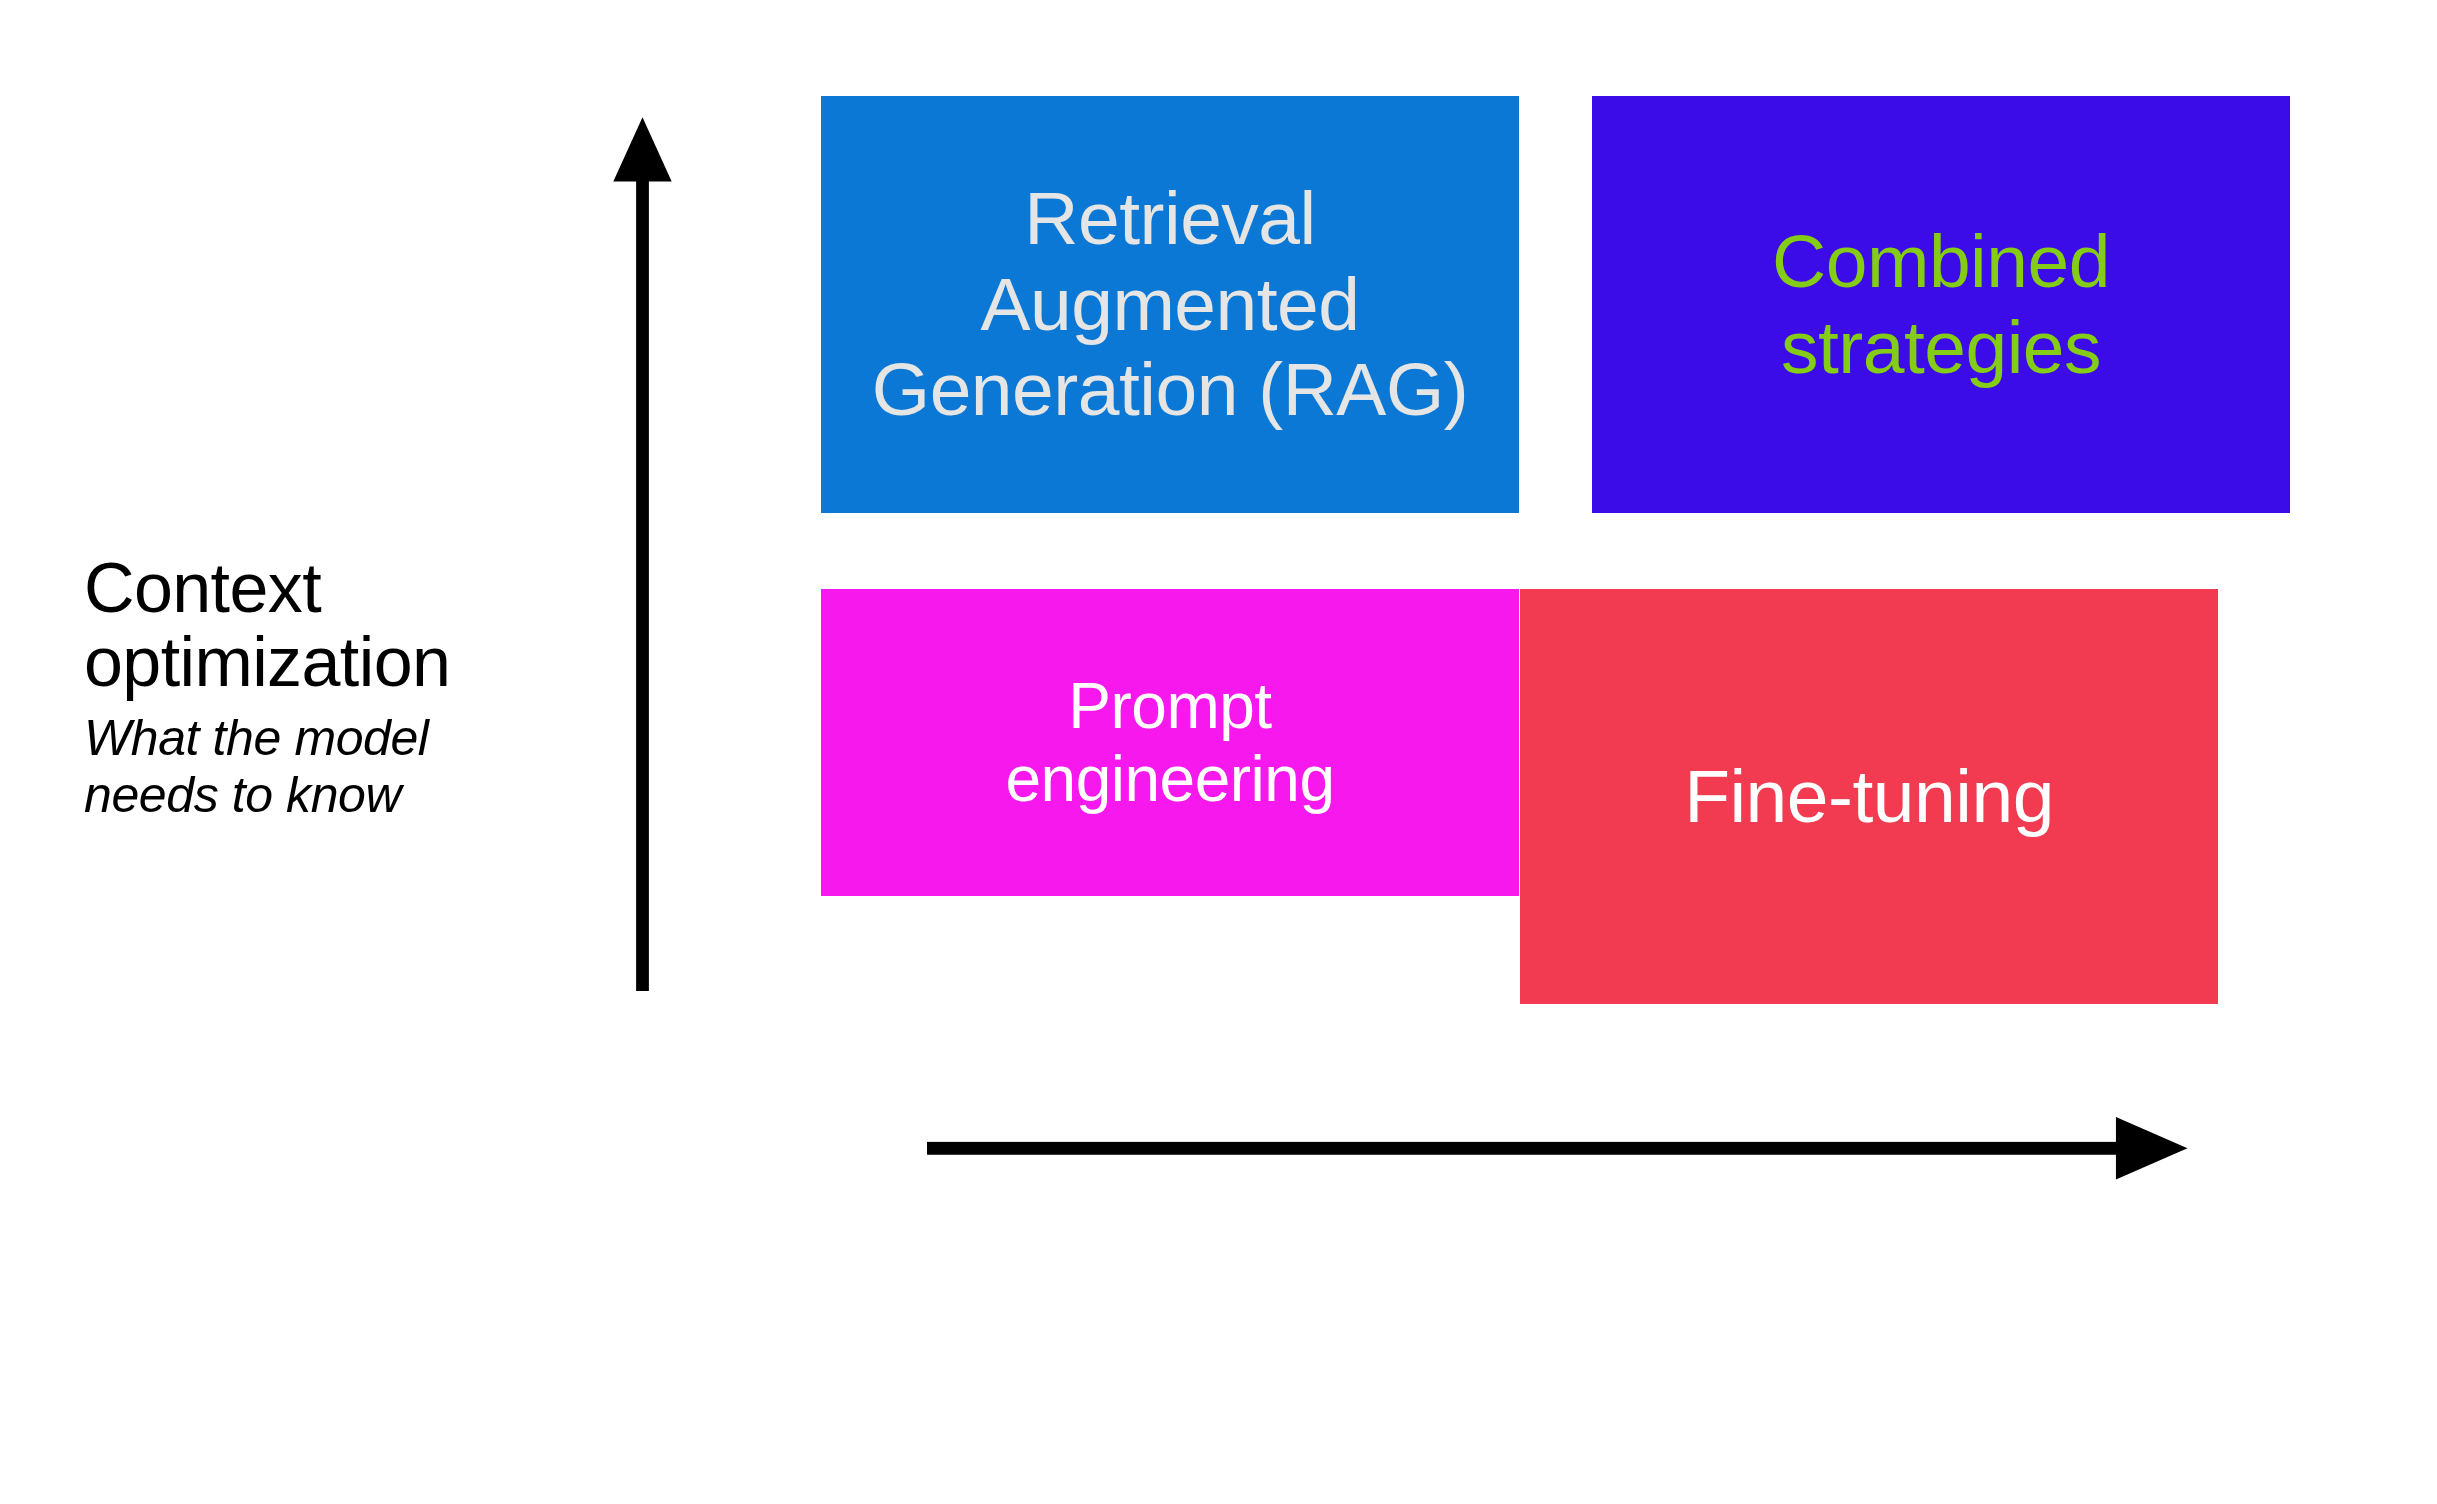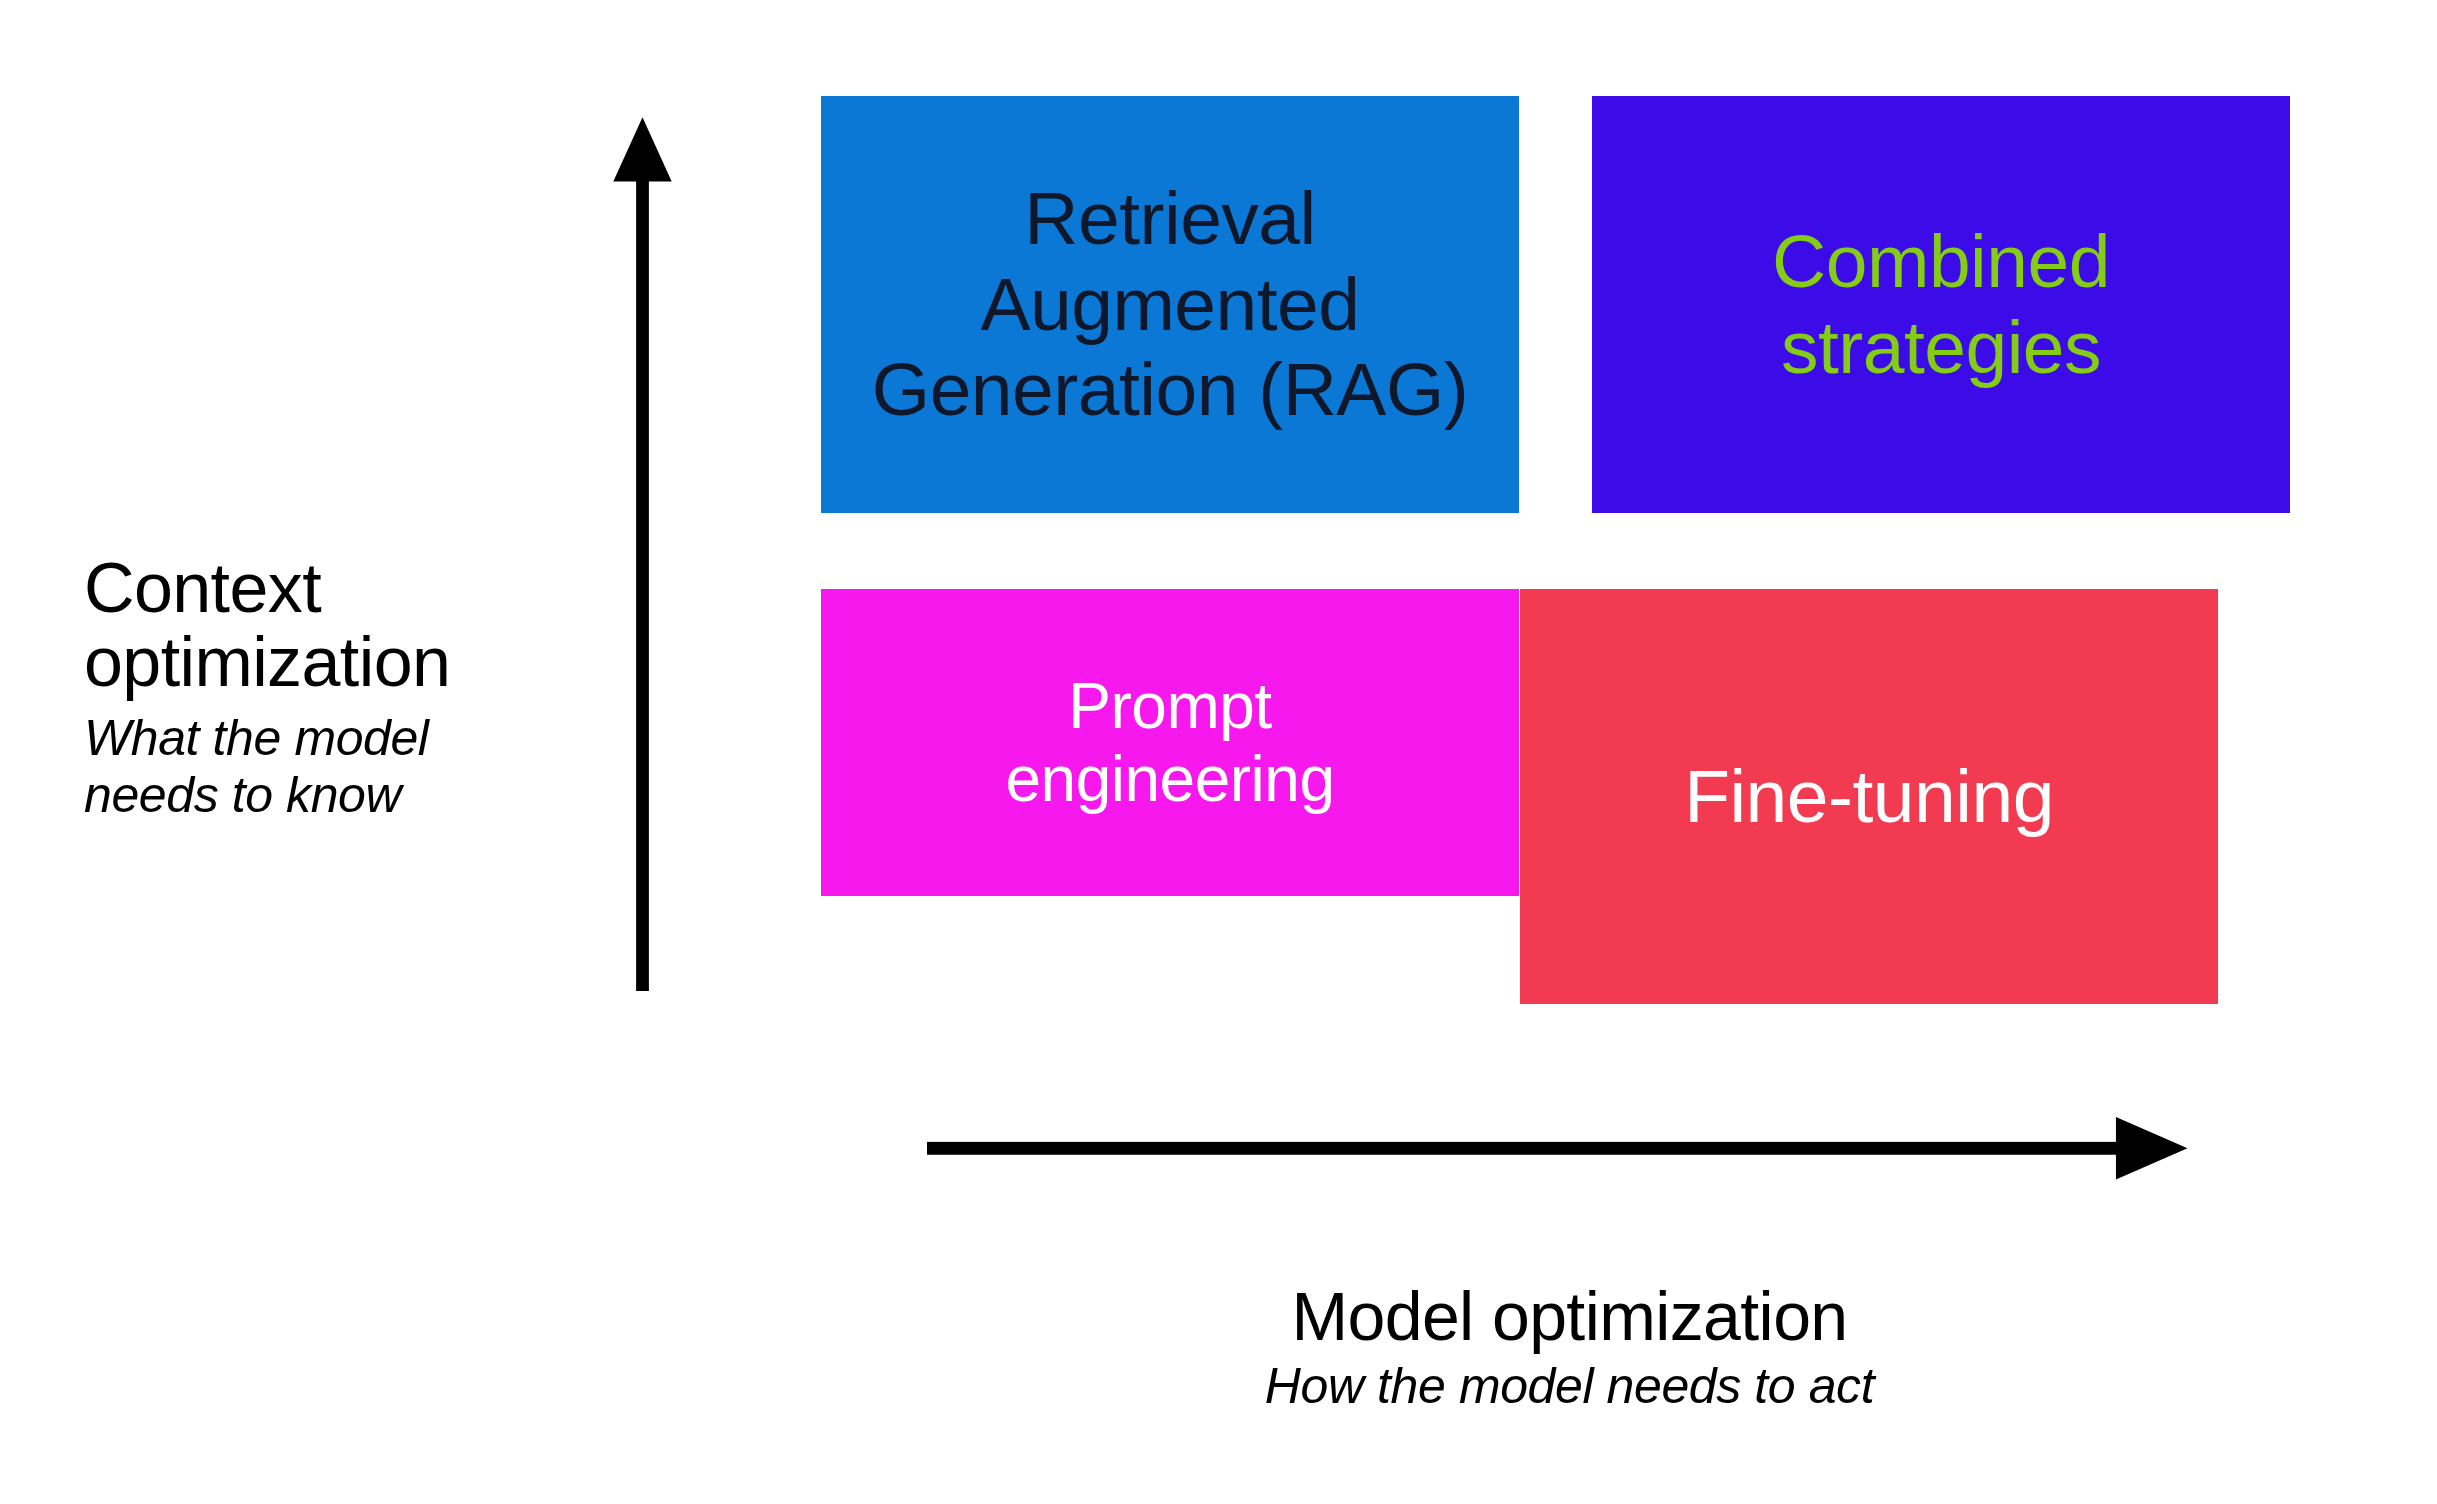--- a/index.html
+++ b/index.html
@@ -163,26 +163,22 @@
     </g>
   </svg>
 
   <div id="label-y">
     <div class="title">Context
 optimization</div>
     <div class="subtitle">What the model
 needs to know</div>
   </div>
 
-  <div id="label-x">
-    <div class="title">Model optimization</div>
-    <div class="subtitle">How the model needs to act</div>
-  </div>
 
-  <div class="quad" id="quad-rag" style="background-color: rgb(10, 120, 212); color: #0f172a;">
+  <div class="quad" id="quad-rag" style="background-color: rgb(10, 120, 212); color: #e5e5e5;">
     <span>Retrieval
 Augmented
 Generation (RAG)</span>
   </div>
 
   <div class="quad" id="quad-combined" style="background-color: rgb(59, 11, 232); color: #84cc16;">
     <span>Combined
 strategies</span>
   </div>
 

